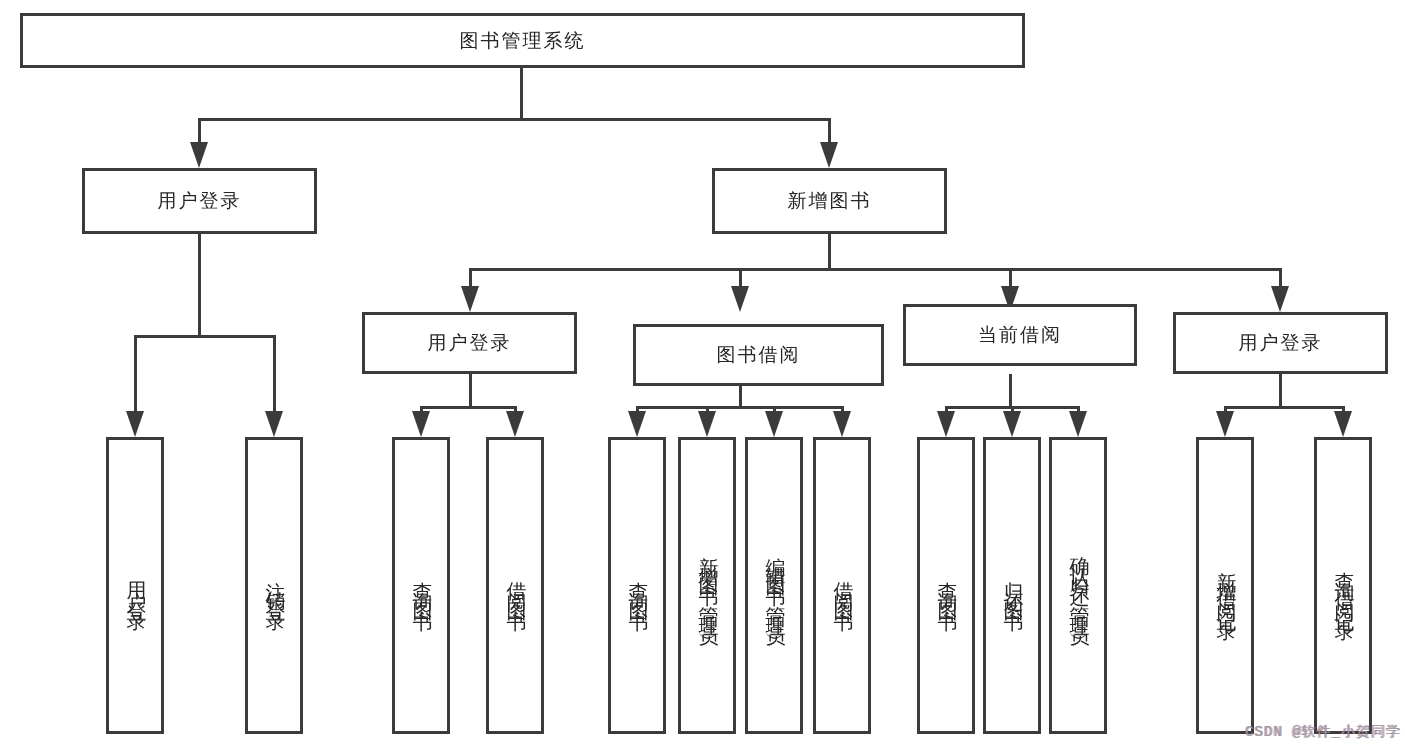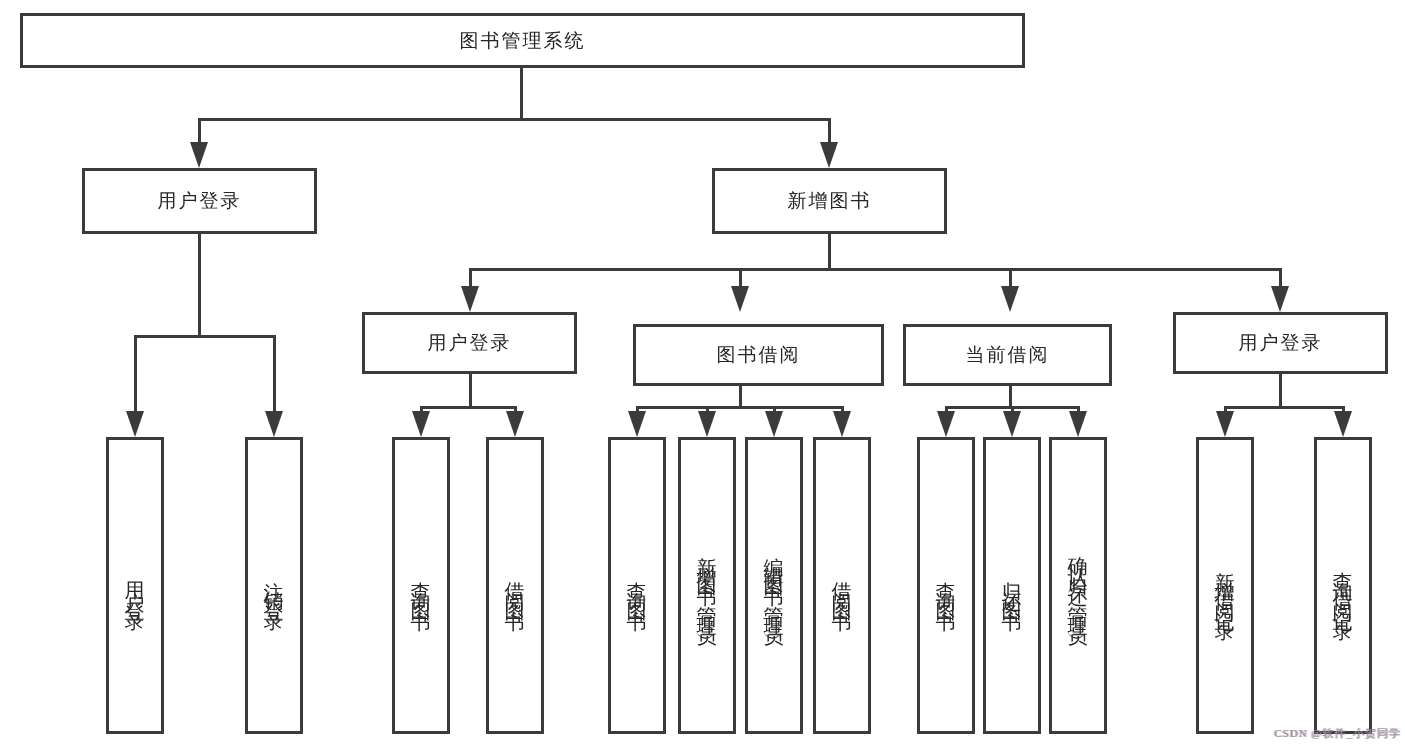--- a/index.html
+++ b/index.html
@@ -1,39 +1,39 @@
 <!DOCTYPE html>
 <html><head>
 <meta charset="utf-8">
 <style>
   html,body{margin:0;padding:0;background:#fff;}
   .stage{
     position:relative;width:1405px;height:747px;background:#ffffff;
-    font-family:Liberation Serif, serif;color:#262626;
+    font-family:Liberation Mono, monospace;color:#262626;
     overflow:hidden;
   }
   .box{
     position:absolute;box-sizing:border-box;background:#ffffff;
     border:3px solid #3b3b3b;display:flex;align-items:center;justify-content:center;
   }
   .box.h{font-size:19px;letter-spacing:2px;font-weight:400;}
   .box.v{font-size:20px;}
   .box.v .vt{
     writing-mode:vertical-rl;text-orientation:mixed;
     letter-spacing:10px;line-height:1;white-space:nowrap;
   }
   .hl{position:absolute;height:3px;background:#3b3b3b;}
   .vl{position:absolute;width:3px;background:#3b3b3b;}
   .ar{
     position:absolute;width:0;height:0;
     border-left:9px solid transparent;border-right:9px solid transparent;
     border-top:26px solid #3b3b3b;
   }
   .watermark{
-    position:absolute;right:4px;bottom:6px;font-size:11px;color:#9c9c9c;
+    position:absolute;right:4px;bottom:6px;font-size:14px;color:#9c9c9c;
     letter-spacing:1px;
     text-shadow:-1px 0 0 rgba(205,80,80,.45),1px 0 0 rgba(80,100,205,.45);
   }
 </style>
 </head>
 <body>
 
 <div class="stage">
 
   <div class="vl" style="left:520px;top:68px;height:50px"></div>
@@ -106,21 +106,21 @@
   <div class="box h" style="left:712px;top:168px;width:235px;height:66px">
     <span>新增图书</span>
   </div>
 
   <div class="box h" style="left:362px;top:312px;width:215px;height:62px">
     <span>用户登录</span>
   </div>
   <div class="box h" style="left:633px;top:324px;width:251px;height:62px">
     <span>图书借阅</span>
   </div>
-  <div class="box h" style="left:903px;top:324px;width:209px;height:62px">
+  <div class="box h" style="left:903px;top:304px;width:234px;height:62px">
     <span>当前借阅</span>
   </div>
   <div class="box h" style="left:1173px;top:312px;width:215px;height:62px">
     <span>用户登录</span>
   </div>
 
   <div class="box v" style="left:106px;top:437px;width:58px;height:297px">
     <span class="vt">用户登录</span>
   </div>
   <div class="box v" style="left:245px;top:437px;width:58px;height:297px">

